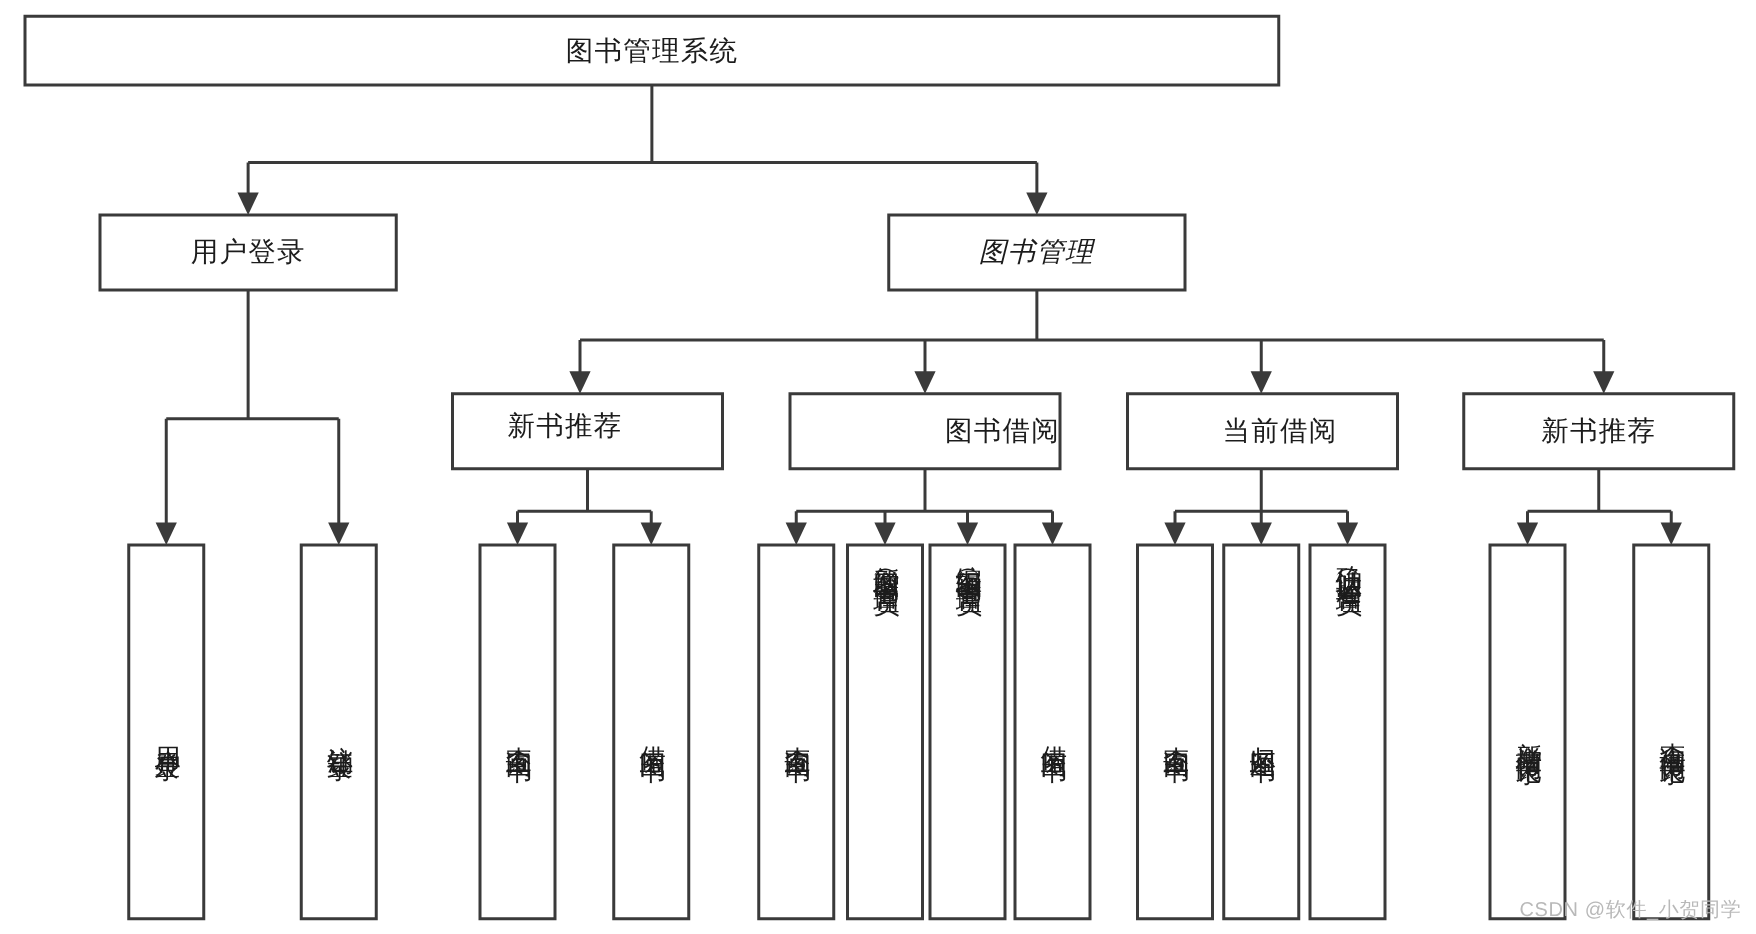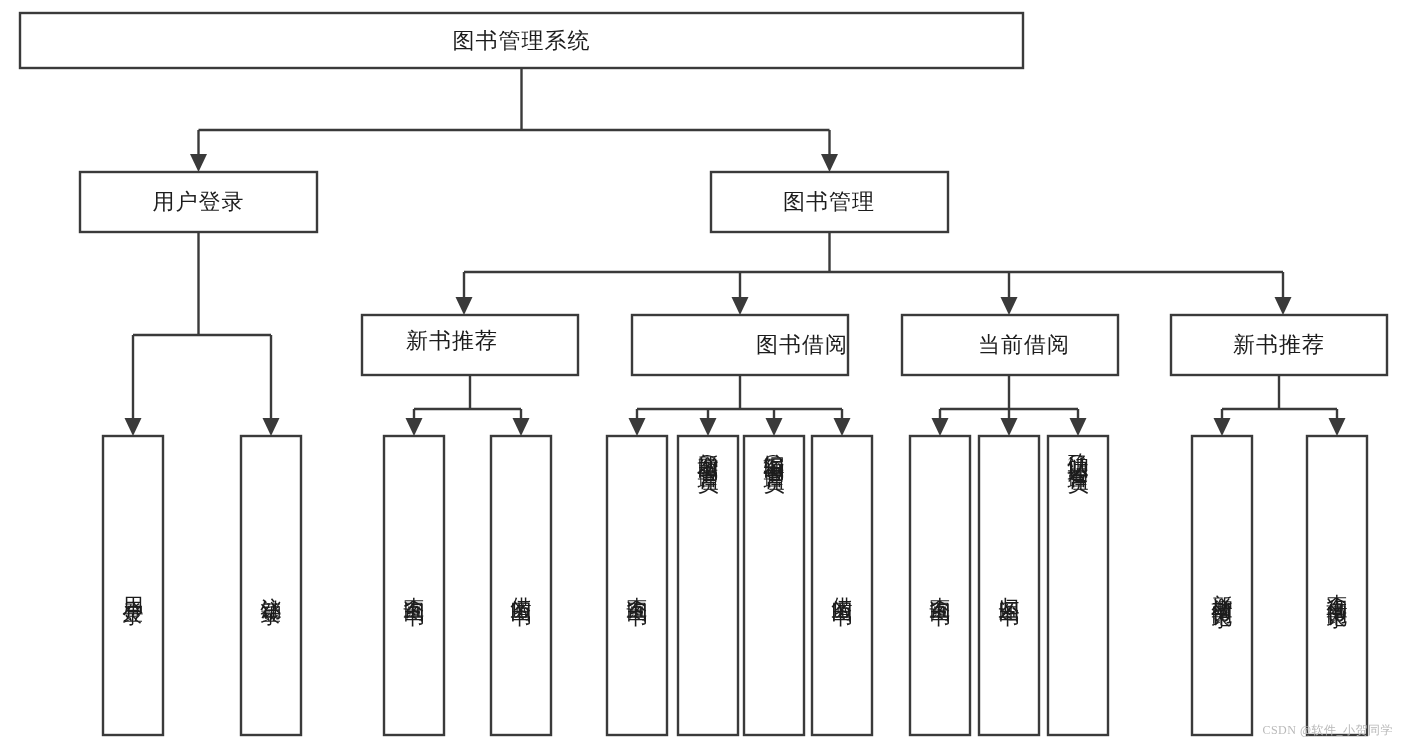--- a/index.html
+++ b/index.html
@@ -70,22 +70,22 @@
     font-family: "Liberation Sans", "DejaVu Sans", sans-serif;
     font-size: 22px;
     color: #1c1c1c;
     white-space: nowrap;
     letter-spacing: 1px;
   }
   #watermark {
     position: absolute;
     right: 12px;
     bottom: 8px;
-    font-family: Liberation Serif, serif;
-    font-size: 12px;
+    font-family: Liberation Sans, sans-serif;
+    font-size: 16px;
     color: #b9b9b9;
     letter-spacing: 0.5px;
     white-space: nowrap;
     pointer-events: none;
   }
 </style>
 </head>
 <body>
 
 <div id="diagram-root">
@@ -206,21 +206,21 @@
     <rect class="node-box" x="1307" y="436" width="60" height="299"></rect>
   </svg>
 
   <div class="hlabel-wrap" style="left:20px; top:13px; width:1003px; height:55px;border-radius:27px;">
     <span class="hlabel-text">图书管理系统</span>
   </div>
 
   <div class="hlabel-wrap" style="left:80px; top:172px; width:237px; height:60px;">
     <span class="hlabel-text">用户登录</span>
   </div>
-  <div class="hlabel-wrap" style="left:711px; top:172px; width:236px; height:60px;">
+  <div class="hlabel-wrap" style="left:711px; top:172px; width:236px; height:60px;font-style:italic;">
     <span class="hlabel-text">图书管理</span>
   </div>
 
   <div class="hlabel-wrap" style="left:344px; top:315px; width:216px; height:52px;">
     <span class="hlabel-text">新书推荐</span>
   </div>
   <div class="hlabel-wrap" style="left:632px; top:315px; width:216px; height:60px;justify-content:flex-end;">
     <span class="hlabel-text">图书借阅</span>
   </div>
   <div class="hlabel-wrap" style="left:902px; top:315px; width:216px; height:60px;padding-left:14px;">

